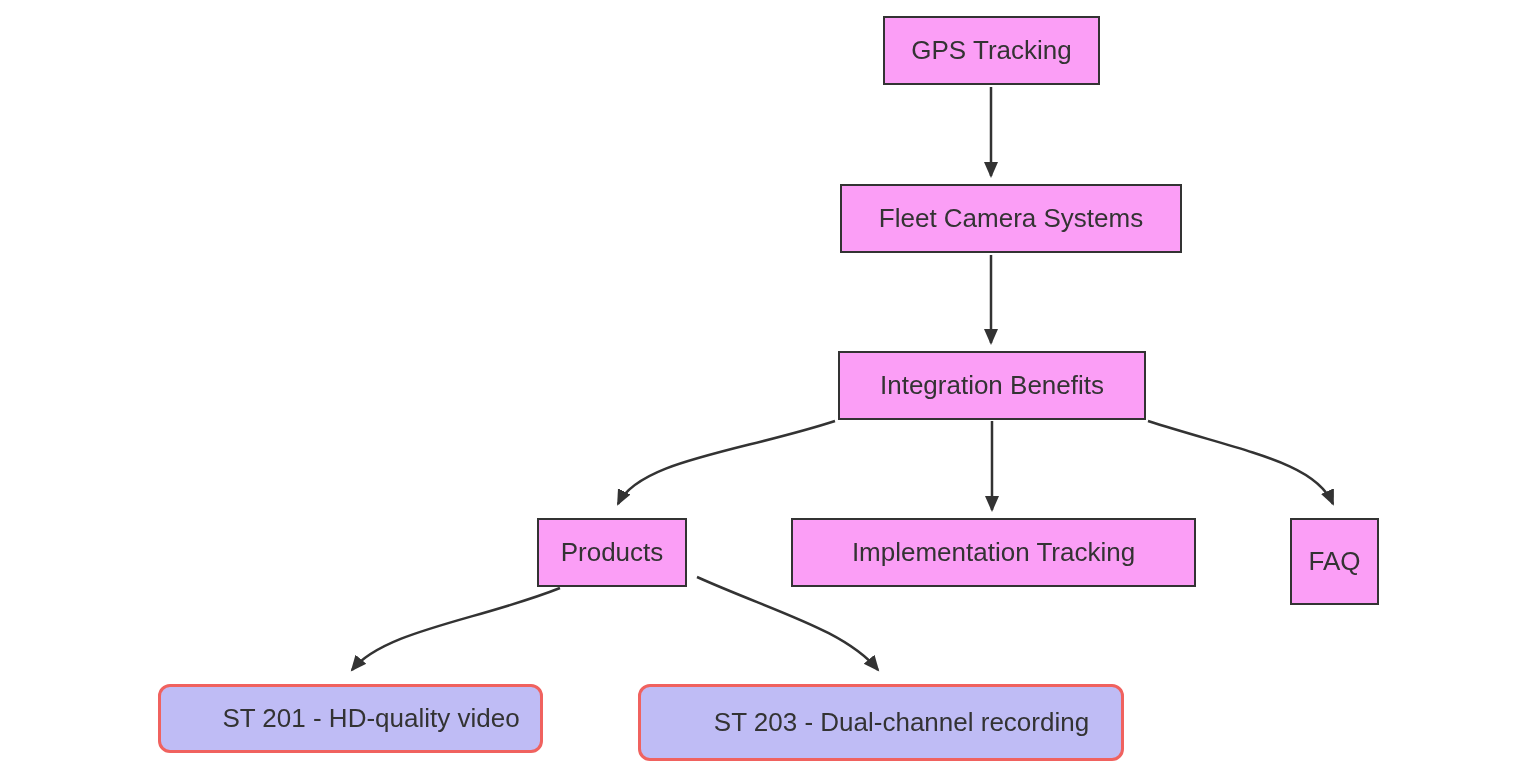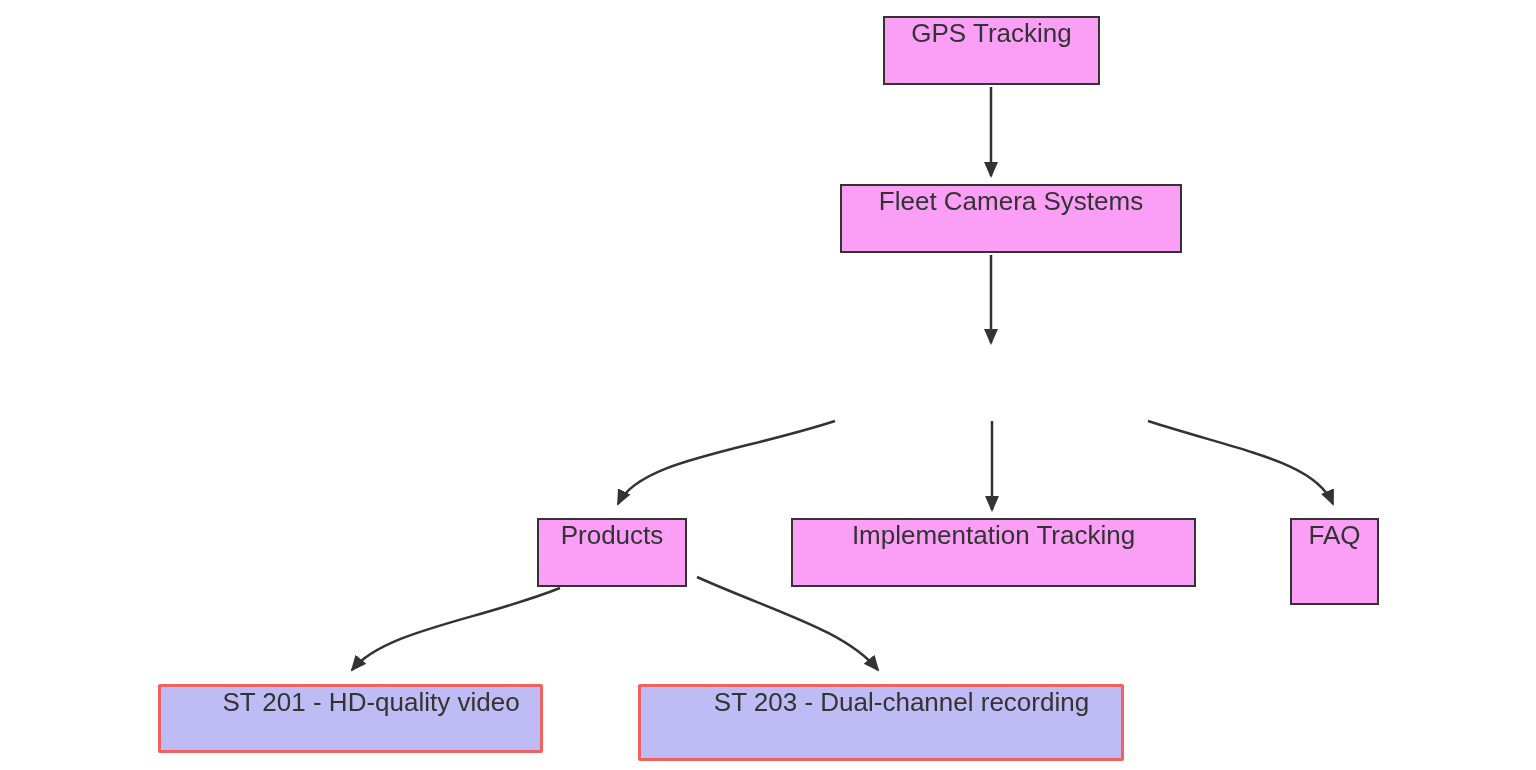--- a/index.html
+++ b/index.html
@@ -31,33 +31,34 @@
   }
   svg.edges path.edge {
     fill: none;
     stroke: var(--edge-color);
     stroke-width: 2.5;
   }
   #arrowhead path { fill: var(--edge-color); }
   .node {
     position: absolute;
     display: flex;
+    align-items: center;
     justify-content: center;
     background: var(--node-fill);
     border: 2px solid var(--node-border);
     color: var(--text-color);
     font-size: 26px;
     line-height: 1.2;
     white-space: nowrap;
     text-align: center;
   }
   .node.product {
     background: var(--product-fill);
     border: 3px solid var(--product-border);
-    border-radius: 2px;
+    border-radius: 12px;
     padding-left: 41px;
   }
 </style>
 </head>
 <body>
 
 <div class="canvas">
 
   <svg class="edges" viewBox="0 0 1536 770" xmlns="http://www.w3.org/2000/svg">
     <defs>
@@ -75,20 +76,23 @@
   </svg>
 
   <div class="node primary" style="left:883px; top:16px; width:217px; height:69px;">
     <span class="label">GPS Tracking</span>
   </div>
 
   <div class="node primary" style="left:820px; top:184px; width:342px; height:69px;margin-left:20px;">
     <span class="label">Fleet Camera Systems</span>
   </div>
 
+  <div class="node primary" style="left:838px; top:351px; width:308px; height:69px;">
+    <span class="label">Integration Benefits</span>
+  </div>
 
   <div class="node primary" style="left:537px; top:518px; width:150px; height:69px;">
     <span class="label">Products</span>
   </div>
 
   <div class="node primary" style="left:791px; top:518px; width:405px; height:69px;">
     <span class="label">Implementation Tracking</span>
   </div>
 
   <div class="node primary" style="left:1290px; top:518px; width:89px; height:87px;">

